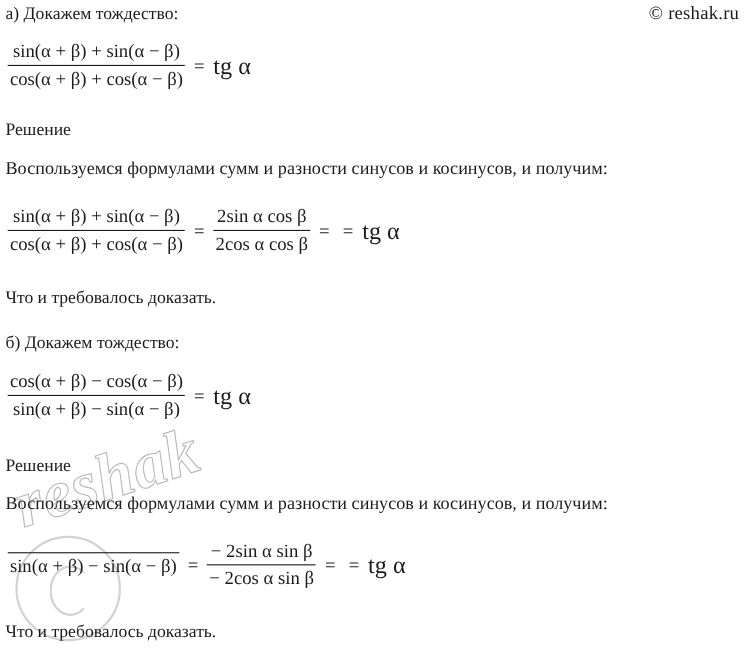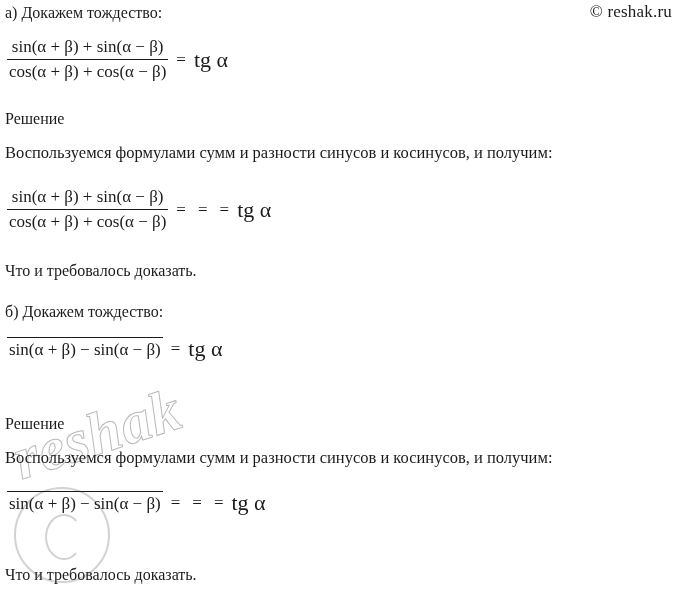--- a/index.html
+++ b/index.html
@@ -138,46 +138,57 @@
 
 <div class="line" style="top:143px; font-size:16.5px;">Воспользуемся формулами сумм и разности синусов и косинусов, и получим:</div>
 
 <div class="math" style="top:186px;">
   <span class="frac">
     <span class="num">sin(α + β) + sin(α − β)</span>
     <span class="bar"></span>
     <span class="den">cos(α + β) + cos(α − β)</span>
   </span>
   <span class="op">=</span>
+  <span class="frac">
+    <span class="num">2sin α cos β</span>
+    <span class="bar"></span>
+    <span class="den">2cos α cos β</span>
+  </span>
   <span class="op">=</span>
   <span class="op">=</span>
   <span class="tg">tg α</span>
 </div>
 
 <div class="line" style="top:262px;">Что и требовалось доказать.</div>
 
 <div class="line" style="top:303px;">б) Докажем тождество:</div>
 
 <div class="math" style="top:336px;">
   <span class="frac">
+    <span class="num">cos(α + β) − cos(α − β)</span>
     <span class="bar"></span>
     <span class="den">sin(α + β) − sin(α − β)</span>
   </span>
   <span class="op">=</span>
   <span class="tg">tg α</span>
 </div>
 
 <div class="line" style="top:415px;">Решение</div>
 
 <div class="line" style="top:448px; font-size:16.5px;">Воспользуемся формулами сумм и разности синусов и косинусов, и получим:</div>
 
 <div class="math" style="top:490px;">
   <span class="frac">
     <span class="bar"></span>
     <span class="den">sin(α + β) − sin(α − β)</span>
   </span>
   <span class="op">=</span>
+  <span class="frac">
+    <span class="num">− 2sin α sin β</span>
+    <span class="bar"></span>
+    <span class="den">− 2cos α sin β</span>
+  </span>
   <span class="op">=</span>
   <span class="op">=</span>
   <span class="tg">tg α</span>
 </div>
 
 <div class="line" style="top:566px;">Что и требовалось доказать.</div>
 
 </body></html>

